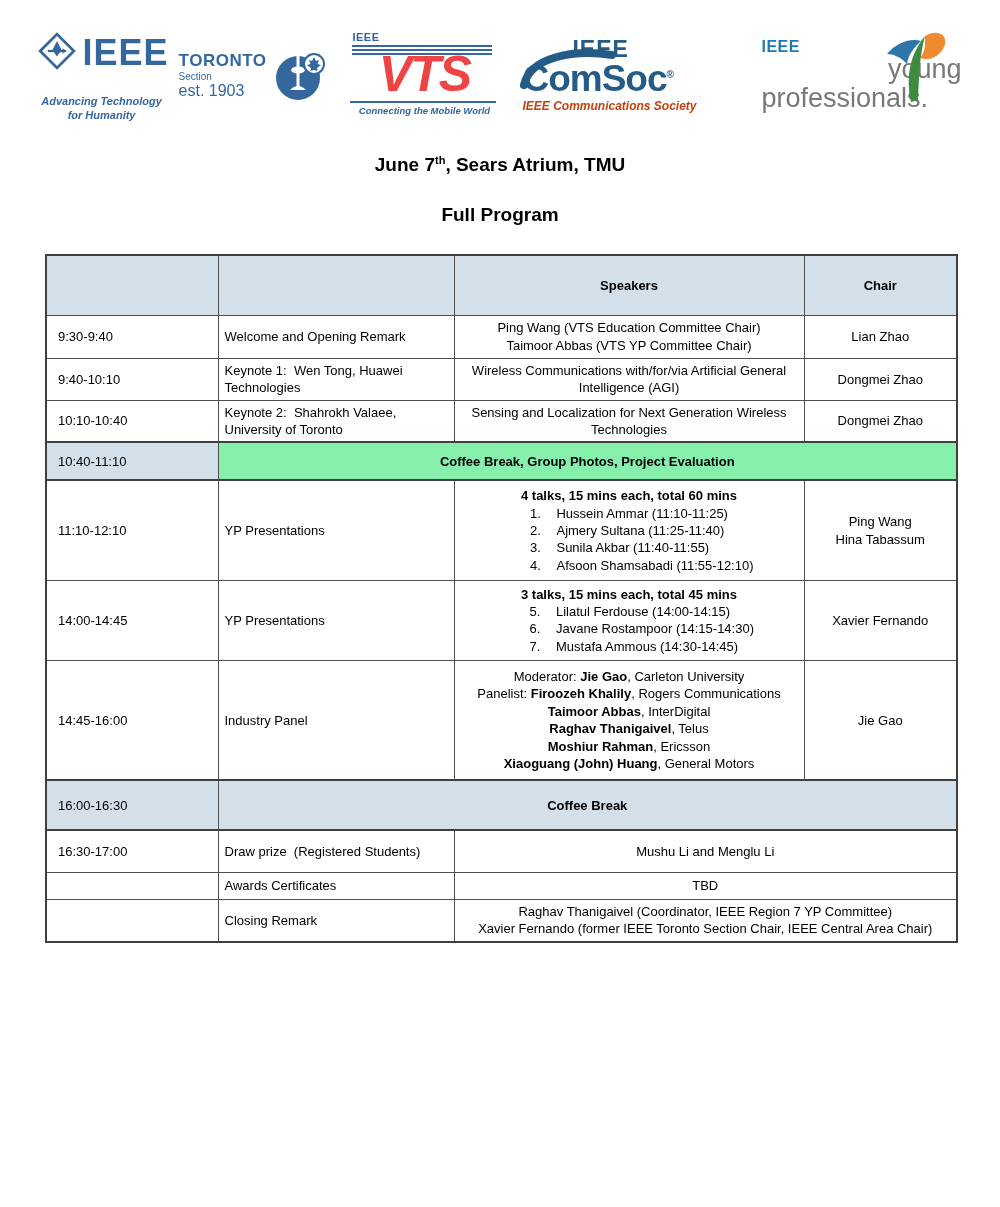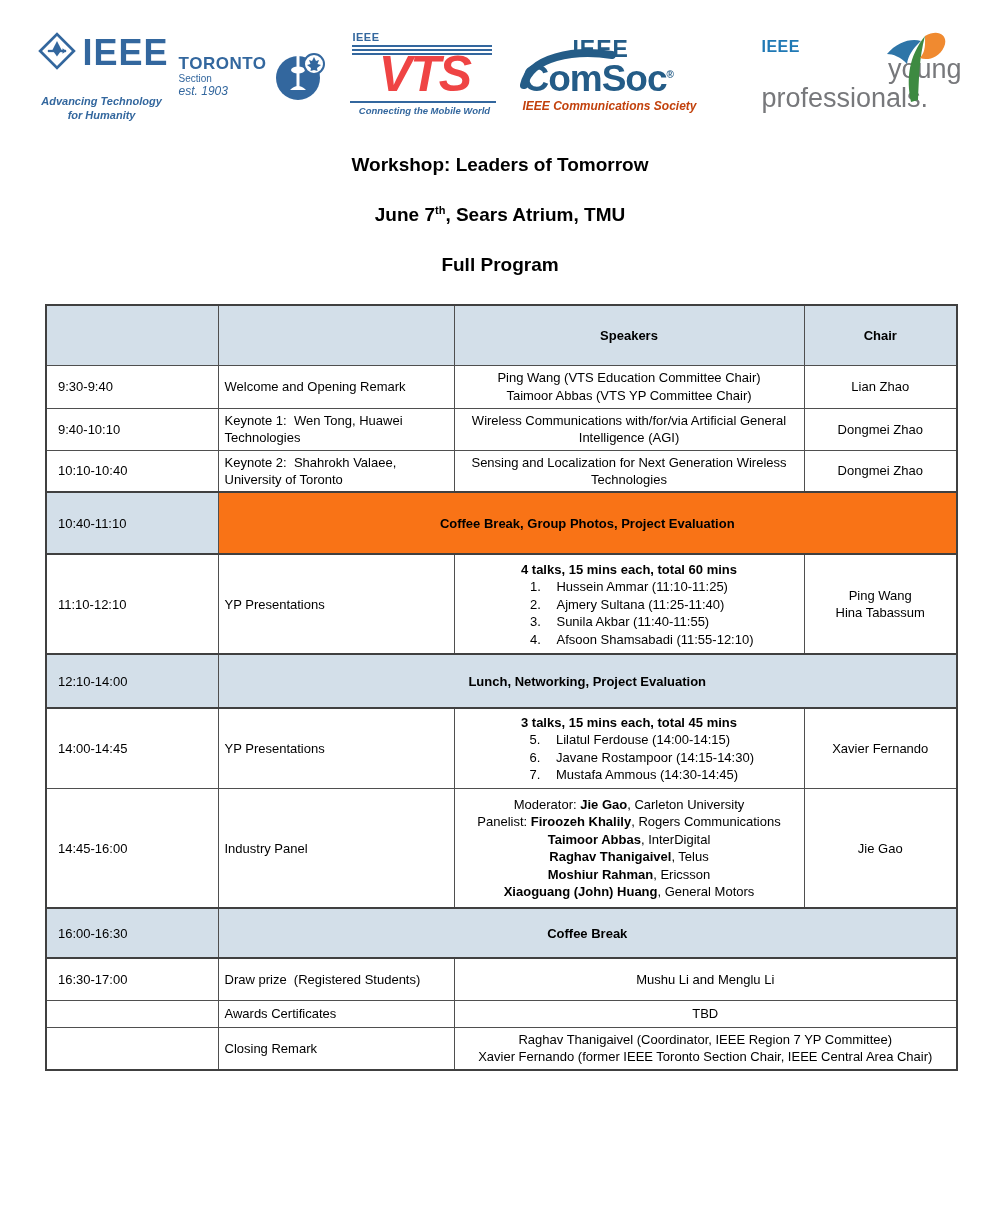--- a/index.html
+++ b/index.html
@@ -12,21 +12,21 @@
   .logo { display:flex; align-items:center; }
   
   .ieee-master { display:flex; flex-direction:column; align-items:center; }
   .ieee-master-top { display:flex; align-items:center; gap:4px; }
   .ieee-wordmark { font-weight:bold; font-size:36px; letter-spacing:1px; color:#33679e; line-height:1; }
   .ieee-tagline { font-style:italic; font-weight:bold; font-size:11px; color:#33679e; text-align:center; line-height:1.25; margin-top:18px; }
   
   .toronto { margin-left:10px; color:#33679e; line-height:1.15; }
   .toronto-city { font-weight:800; font-size:17px; letter-spacing:.5px; }
   .toronto-l2 { font-size:10px; }
-  .toronto-l3 { font-size:12px;font-style:italic; }
+  .toronto-l3 { font-size:16px; }
   .cn-badge { margin-left:8px; }
   
   .vts { position:relative; width:148px; text-align:center; }
   .vts-ieee { position:absolute; top:-6px; left:2px; font-weight:bold; font-size:11px; color:#33679e; letter-spacing:.5px; }
   .vts-stripes { position:absolute; top:8px; left:2px; right:6px; }
   .vts-stripes div { height:2px; background:#33679e; margin-bottom:2px; }
   .vts-acronym { font-size:50px; font-weight:900; font-style:italic; color:#ef4444; line-height:1; letter-spacing:-2px; padding-top:12px; }
   .vts-rule { height:2px; background:#33679e; margin:2px 2px 2px 0; }
   .vts-tagline { font-size:9.5px; font-weight:bold; font-style:italic; color:#33679e; }
   
@@ -138,21 +138,20 @@
       </span>
       <div class="yp-ieee">IEEE</div>
       <div class="yp-word1">young</div>
       <div class="yp-word2">professionals.</div>
     </div>
   </div>
 
 </div>
 
 <div class="headings">
-  <div class="heading">Workshop: Leaders of Tomorrow</div>
   <div class="heading"><span>June 7</span><sup>th</sup><span>, Sears Atrium, TMU</span></div>
   <div class="heading">Full Program</div>
 </div>
 
 <table class="program">
   <colgroup>
     <col style="width:172px">
       <col style="width:236px">
       <col style="width:350px">
       <col style="width:153px">
@@ -190,36 +189,32 @@
       <tr class="r-normal" style="height: 41px;">
         <td class="c-time">10:10-10:40</td>
         <td class="c-session">Keynote 2:  Shahrokh Valaee, University of Toronto</td>
         <td class="c-speakers">
           <span class="sp-line"><span>Sensing and Localization for Next Generation Wireless Technologies</span></span>
         </td>
         <td class="c-chair">
           <span class="sp-line">Dongmei Zhao</span>
         </td>
       </tr>
-      <tr class="r-break" style="height: 62px;">
+      <tr class="r-break" style="height: 38px;">
         <td class="c-time" style="background: rgb(211, 223, 233);">10:40-11:10</td>
-        <td class="c-break" colspan="3" style="background: #f97316;">Coffee Break, Group Photos, Project Evaluation</td>
+        <td class="c-break" colspan="3" style="background: #86efac;">Coffee Break, Group Photos, Project Evaluation</td>
       </tr>
       <tr class="r-normal" style="height: 100px;">
         <td class="c-time">11:10-12:10</td>
         <td class="c-session">YP Presentations</td>
         <td class="c-speakers"><span class="sp-line"><span class="seg-b">4 talks, 15 mins each, total 60 mins</span></span><ol start="1"><li>Hussein Ammar (11:10-11:25)</li><li>Ajmery Sultana (11:25-11:40)</li><li>Sunila Akbar (11:40-11:55)</li><li>Afsoon Shamsabadi (11:55-12:10)</li></ol></td>
         <td class="c-chair">
           <span class="sp-line">Ping Wang</span>
           <span class="sp-line">Hina Tabassum</span>
         </td>
-      </tr>
-      <tr class="r-break" style="height: 54px;">
-        <td class="c-time" style="background: rgb(211, 223, 233);">12:10-14:00</td>
-        <td class="c-break" colspan="3" style="background: rgb(211, 223, 233);">Lunch, Networking, Project Evaluation</td>
       </tr>
       <tr class="r-normal" style="height: 80px;">
         <td class="c-time">14:00-14:45</td>
         <td class="c-session">YP Presentations</td>
         <td class="c-speakers"><span class="sp-line"><span class="seg-b">3 talks, 15 mins each, total 45 mins</span></span><ol start="5"><li>Lilatul Ferdouse (14:00-14:15)</li><li>Javane Rostampoor (14:15-14:30)</li><li>Mustafa Ammous (14:30-14:45)</li></ol></td>
         <td class="c-chair">
           <span class="sp-line">Xavier Fernando</span>
         </td>
       </tr>
       <tr class="r-normal" style="height: 120px;">

